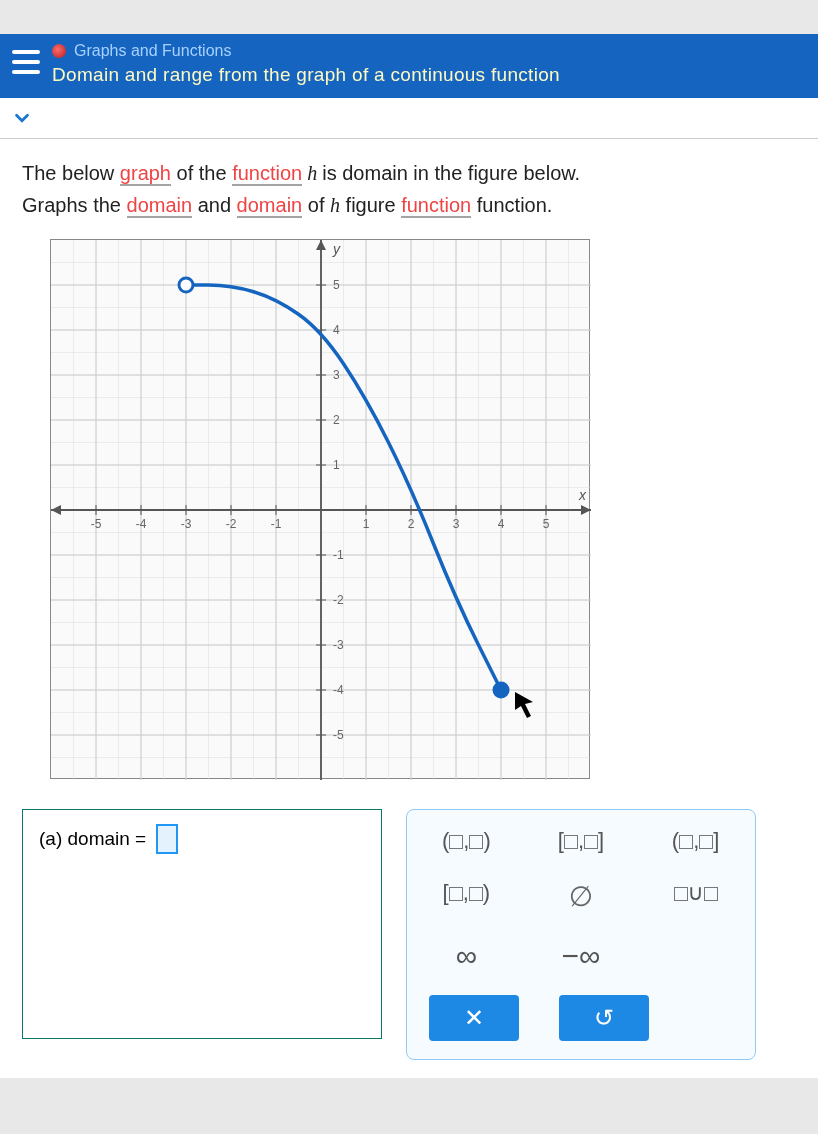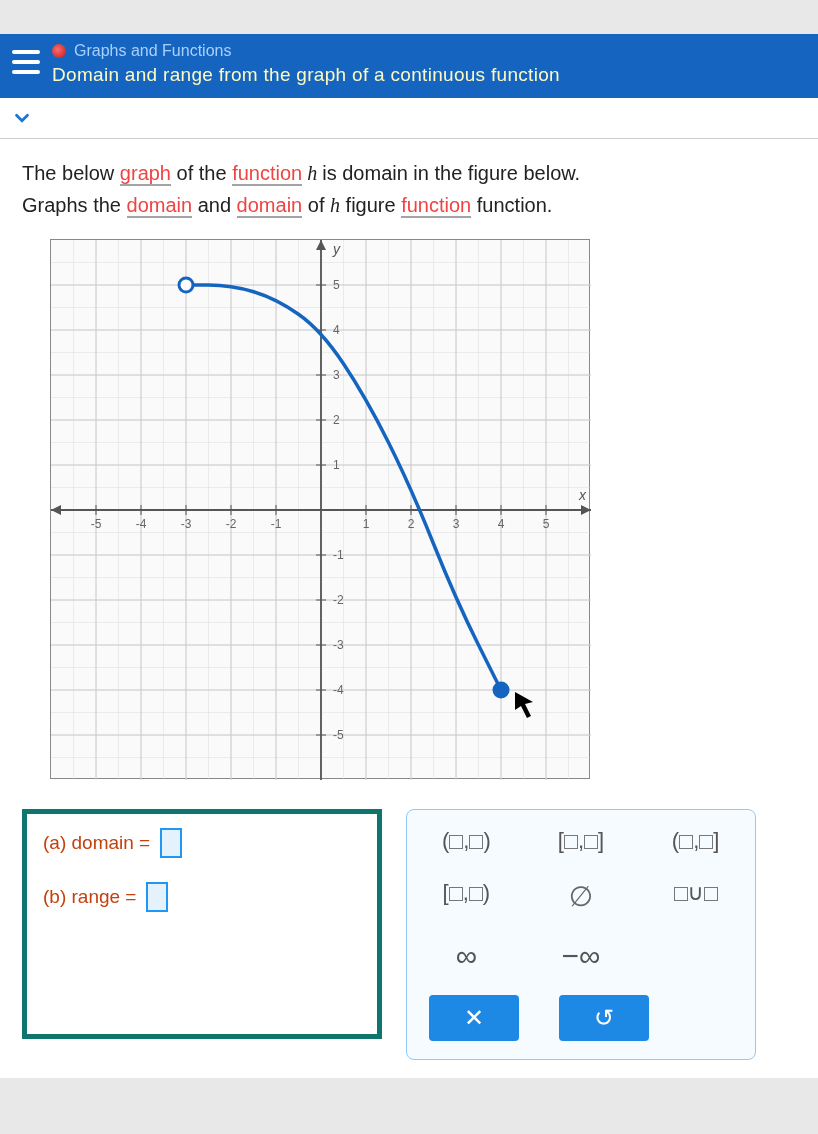--- a/index.html
+++ b/index.html
@@ -84,27 +84,27 @@
     background: #fafafa;
     position: relative;
   }
   .answer-row {
     display: flex;
     gap: 24px;
     margin-top: 30px;
     align-items: flex-start;
   }
   .answer-box {
-    border: 5px solid #0f766e;
+    border: 1px solid #0f766e;
     background: #fff;
     width: 360px;
     height: 230px;
     padding: 14px 16px;
     font-size: 19px;
-    color: #c2410c;
+    color: #000000;
   }
   .answer-line {
     display: flex;
     align-items: center;
     gap: 10px;
     margin-bottom: 24px;
   }
   .input-slot {
     width: 22px; height: 30px;
     border: 2px solid #2196f3;
@@ -302,24 +302,20 @@
         <polygon points="464,452 482,462 474,464 480,476 476,478 470,466 464,470" fill="#000"></polygon>
       </svg>
   </div>
 
   <div class="answer-row">
     <div class="answer-box">
       <div class="answer-line">
         <span>(a)   domain =</span>
         <span class="input-slot"></span>
       </div>
-      <div class="answer-line">
-        <span>(b)   range =</span>
-        <span class="input-slot"></span>
-      </div>
     </div>
 
     <div class="notation-panel">
       <div class="notation-grid">
         <div class="notation-cell">(<span class="sq"></span>,<span class="sq"></span>)</div>
         <div class="notation-cell">[<span class="sq"></span>,<span class="sq"></span>]</div>
         <div class="notation-cell">(<span class="sq"></span>,<span class="sq"></span>]</div>
         <div class="notation-cell">[<span class="sq"></span>,<span class="sq"></span>)</div>
         <div class="notation-cell empty-set">∅</div>
         <div class="notation-cell"><span class="sq"></span>∪<span class="sq"></span></div>

